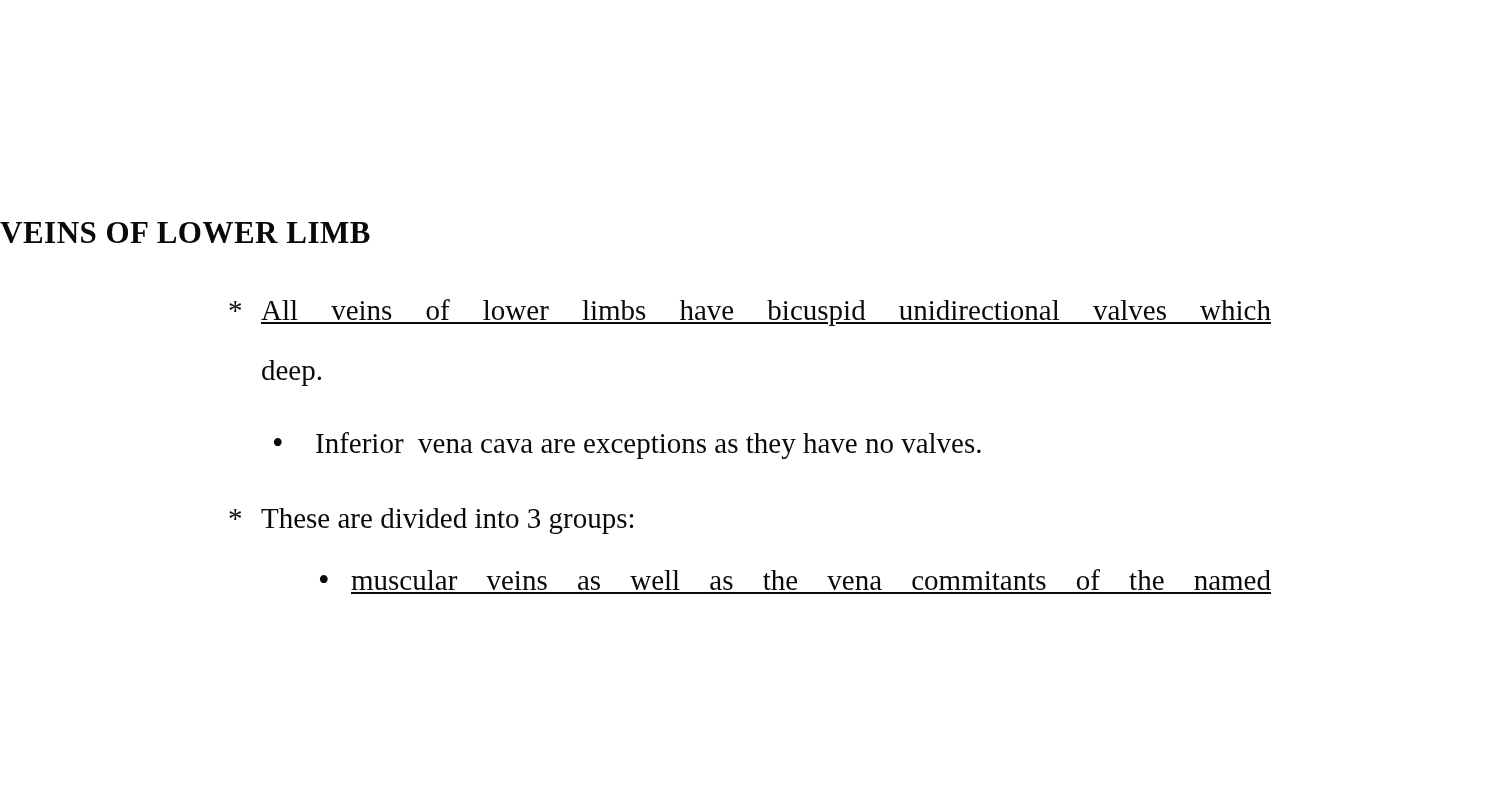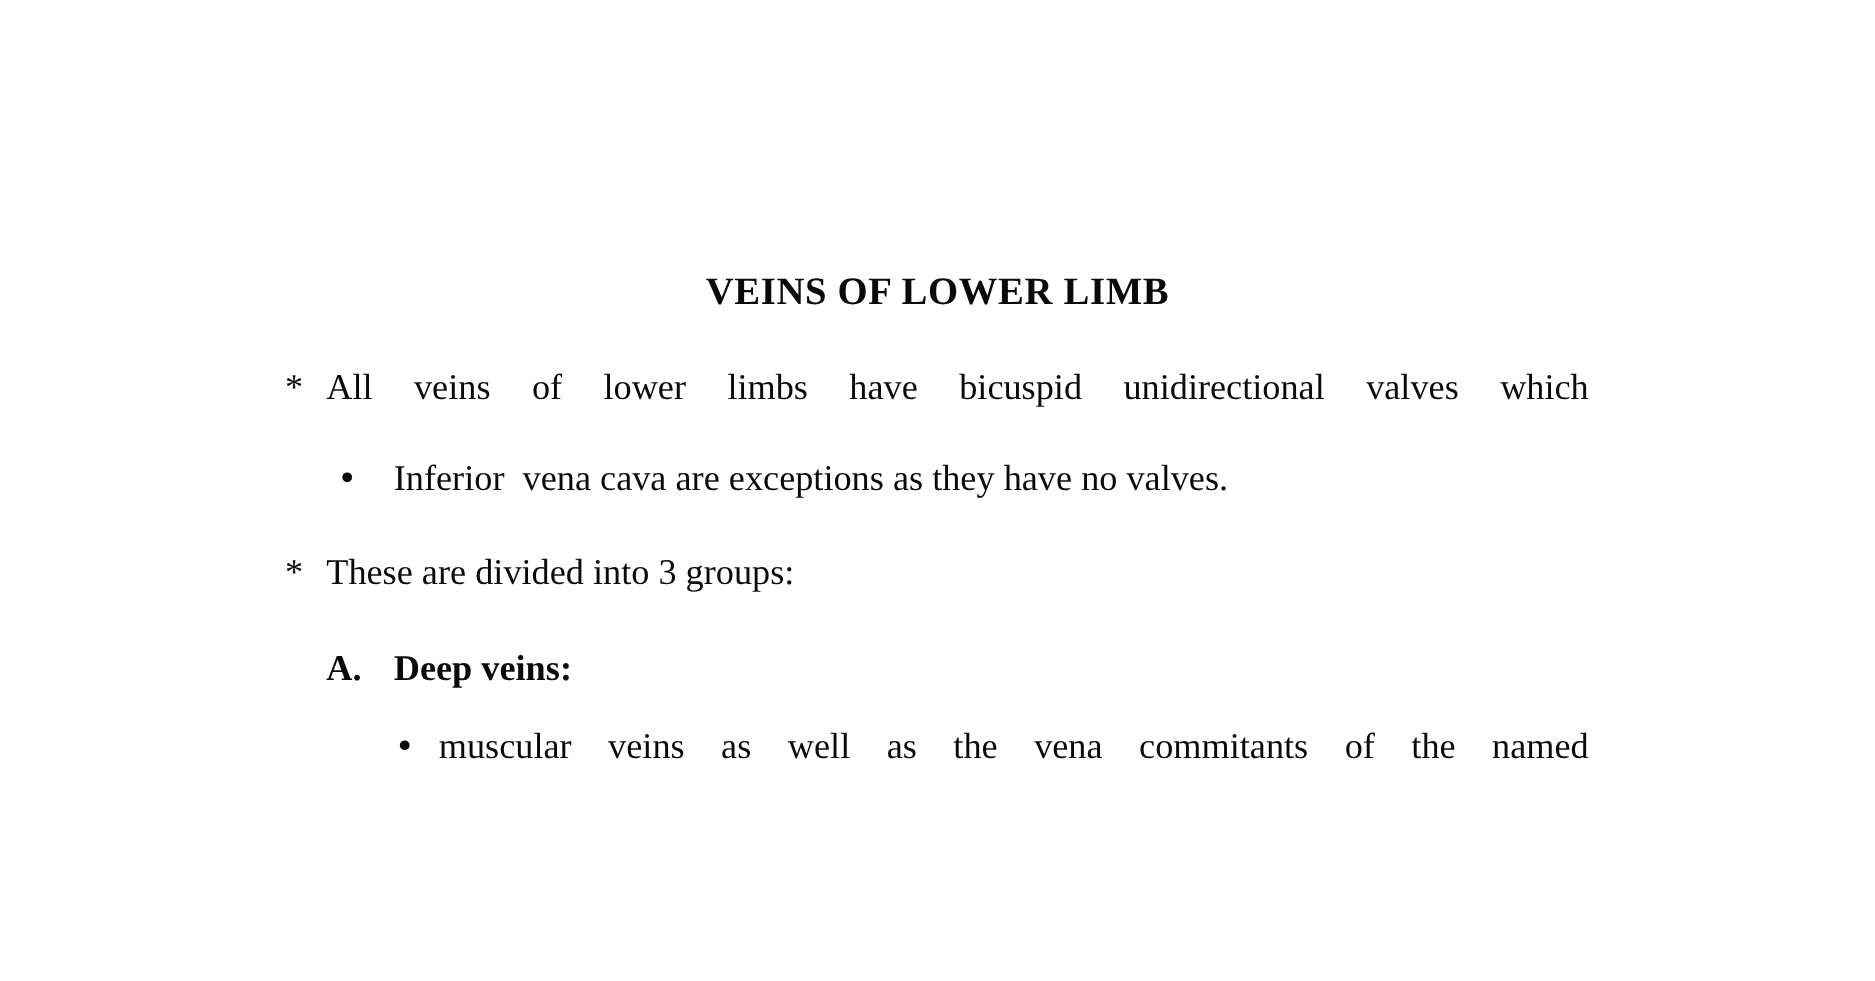--- a/index.html
+++ b/index.html
@@ -19,31 +19,32 @@
     height: 785px;
     padding-top: 203px;
     overflow: hidden;
     background: #ffffff;
     font-family: "Liberation Serif", "DejaVu Serif", serif;
     font-size: 29px;
     color: #0a0a0a;
   }
   .title {
     margin: 0;
-    text-align: center;
+    text-align: left;
     font-size: 31px;
     font-weight: 700;
     line-height: 60px;
     letter-spacing: 0.5px;
   }
   .li { position: relative; }
   .line { line-height: 60px; }
   .stretch {
     text-align: justify;
     text-align-last: justify;
+    text-decoration: underline;
   }
   
   .l1 { margin-left: 261px; width: 1010px; }
   .l1 > .marker {
     position: absolute;
     left: -33px;
     top: 0;
     line-height: 60px;
   }
   
@@ -78,34 +79,32 @@
 </head>
 <body>
 
 <div class="page">
 
   <h1 class="title">VEINS OF LOWER LIMB</h1>
 
   <div class="li l1 p1">
     <span class="marker">*</span>
     <div class="line stretch">All veins of lower limbs have bicuspid unidirectional valves which</div>
+    <div class="line">deep.</div>
   </div>
 
   <div class="li l2 note1">
     <span class="marker bullet">•</span>
     <div class="line">Inferior&nbsp; vena cava are exceptions as they have no valves.</div>
   </div>
 
   <div class="li l1 p2">
     <span class="marker">*</span>
     <div class="line">These are divided into 3 groups:</div>
   </div>
 
-  <div class="li lA">
-    <span class="amarker">A.</span><span class="alabel">Deep veins:</span>
-  </div>
 
   <div class="li l3 l3g">
     <span class="marker bullet">•</span>
     <div class="line stretch">muscular veins as well as the vena commitants of the named</div>
   </div>
 
 </div>
 
 </body></html>

